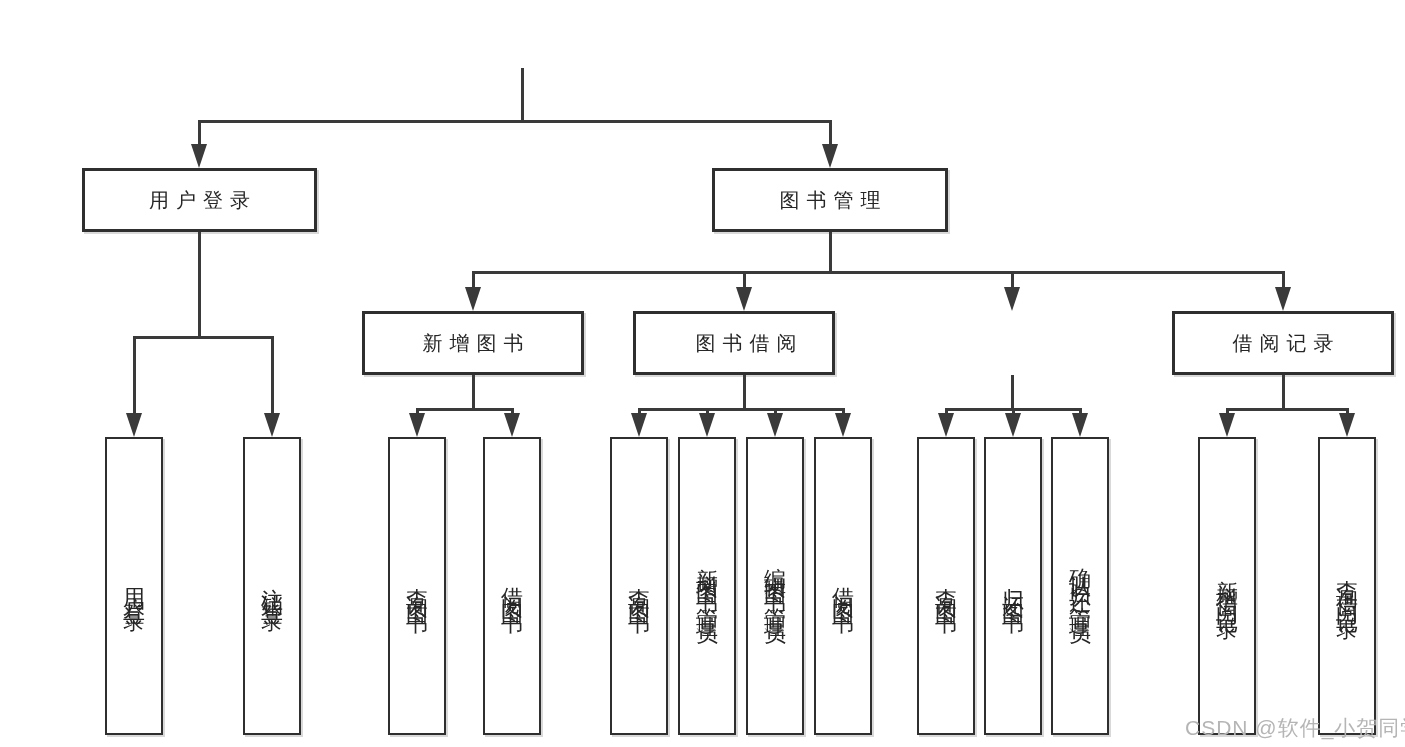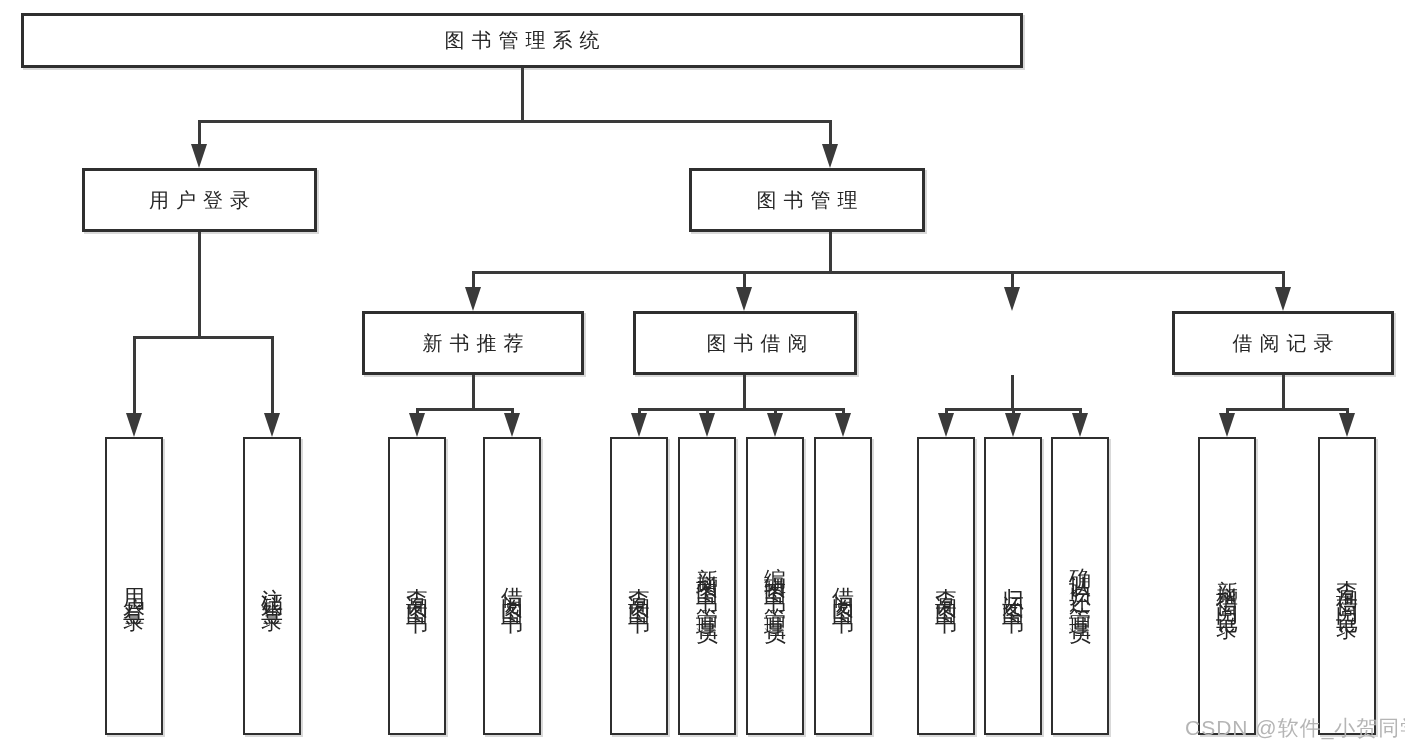--- a/index.html
+++ b/index.html
@@ -31,35 +31,32 @@
   .watermark{
     position:absolute;left:1185px;top:714px;font-size:21px;color:#b5b5b5;
     letter-spacing:1px;white-space:nowrap;
   }
 </style>
 </head>
 <body>
 
 <div class="canvas">
 
-  <div class="node" style="left:21px;top:13px;width:1002px;height:55px;">
-    <span class="hlabel">图书管理系统</span>
-  </div>
 
   <div class="node" style="left:82px;top:168px;width:235px;height:64px;">
     <span class="hlabel">用户登录</span>
   </div>
-  <div class="node" style="left:689px;top:168px;width:236px;height:64px;">
+  <div class="node" style="left:712px;top:168px;width:236px;height:64px;">
     <span class="hlabel">图书管理</span>
   </div>
 
   <div class="node" style="left:362px;top:311px;width:222px;height:64px;">
-    <span class="hlabel">新书推荐</span>
+    <span class="hlabel">新增图书</span>
   </div>
-  <div class="node" style="left:633px;top:311px;width:224px;height:64px;padding-left:24px;">
+  <div class="node" style="left:633px;top:311px;width:202px;height:64px;padding-left:24px;">
     <span class="hlabel">图书借阅</span>
   </div>
   <div class="node" style="left:1172px;top:311px;width:222px;height:64px;">
     <span class="hlabel">借阅记录</span>
   </div>
 
   <div class="node leaf" style="left:105px;">
     <span class="vtext">用户登录</span>
   </div>
   <div class="node leaf" style="left:243px;">

